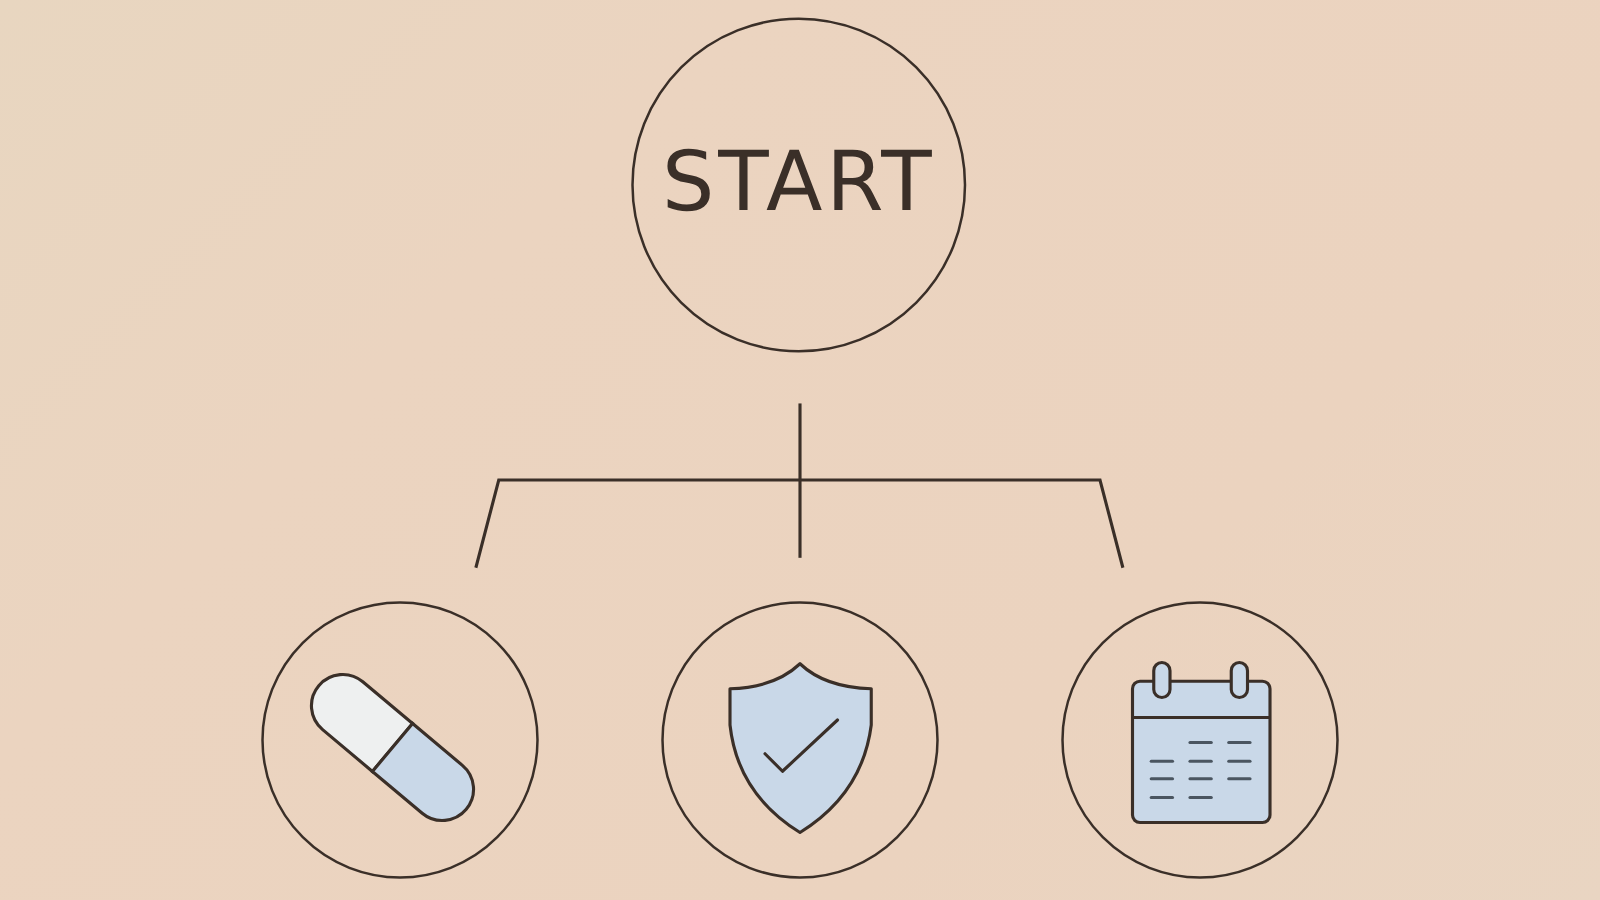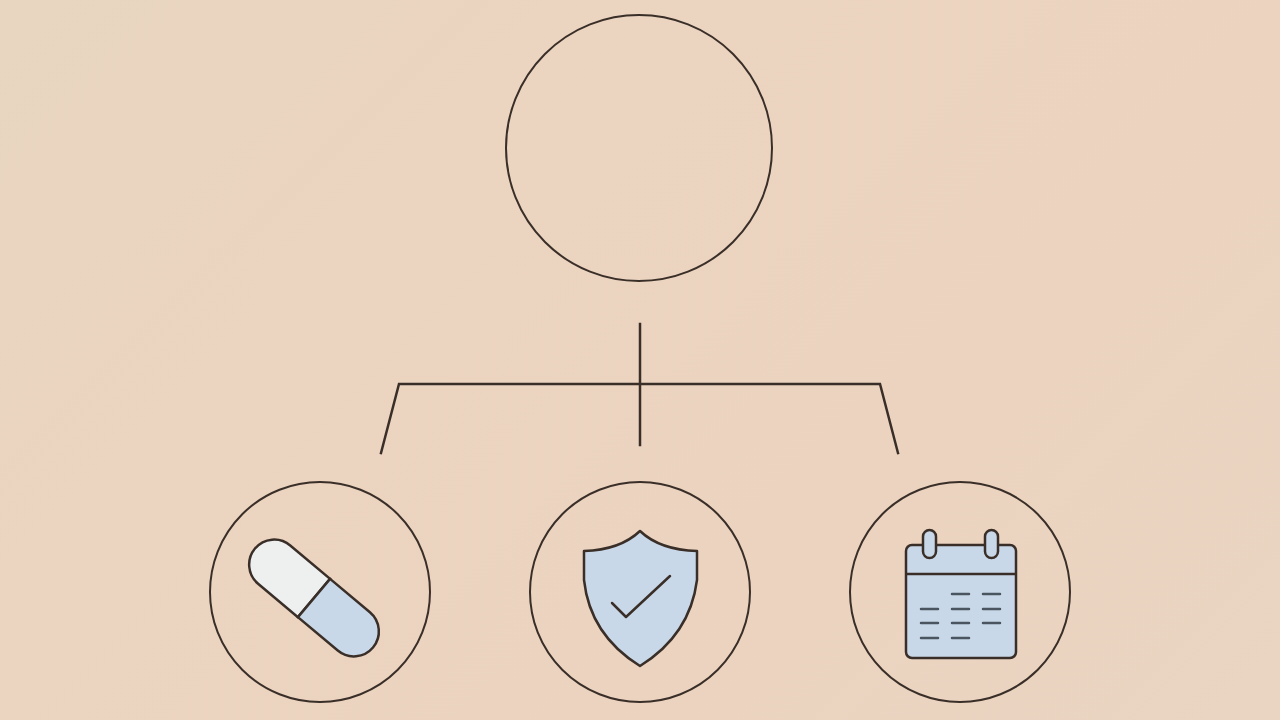--- a/index.html
+++ b/index.html
@@ -78,13 +78,14 @@
         <line x1="983" y1="609" x2="1000" y2="609"></line>
         <line x1="921" y1="623" x2="938" y2="623"></line>
         <line x1="952" y1="623" x2="969" y2="623"></line>
         <line x1="983" y1="623" x2="1000" y2="623"></line>
         <line x1="921" y1="638" x2="938" y2="638"></line>
         <line x1="952" y1="638" x2="969" y2="638"></line>
       </g>
     </g>
   </svg>
 
+  <div class="start-label">START</div>
 </div>
 
 </body></html>

